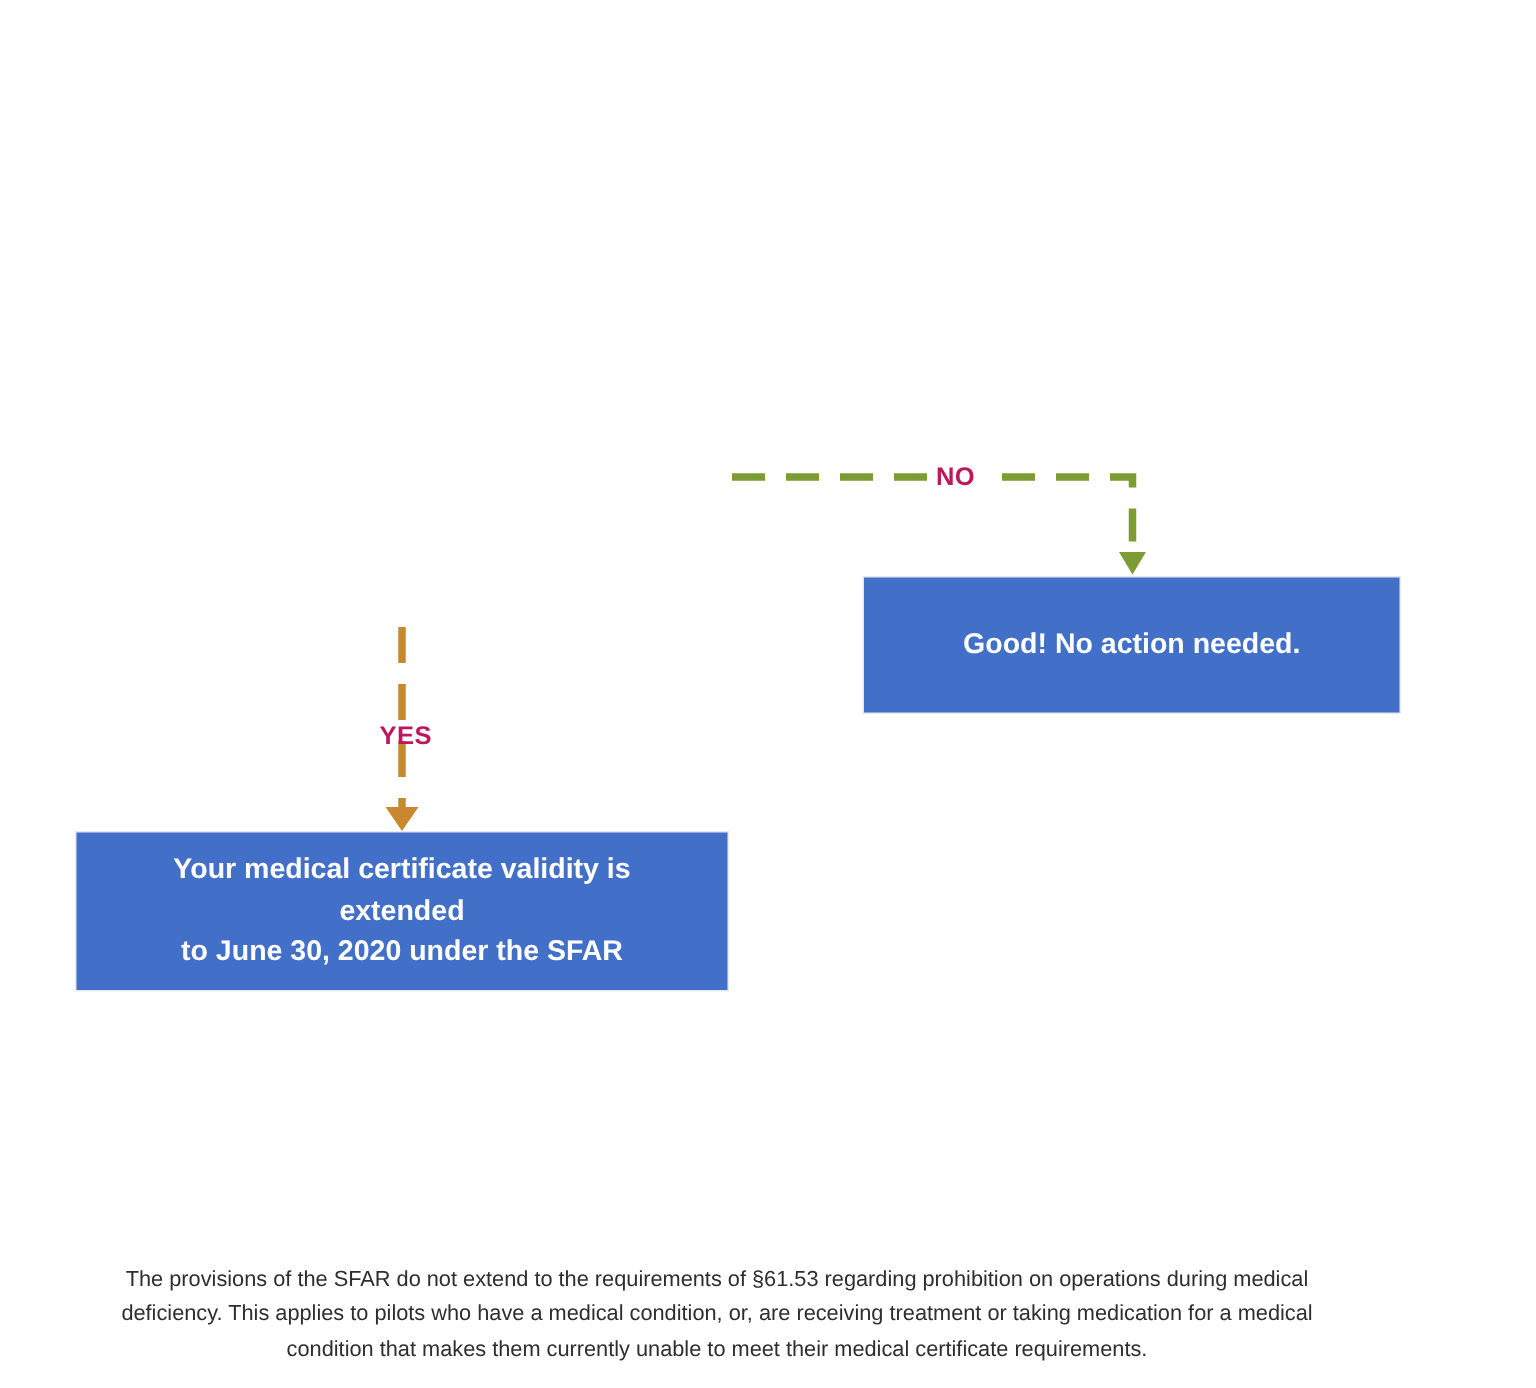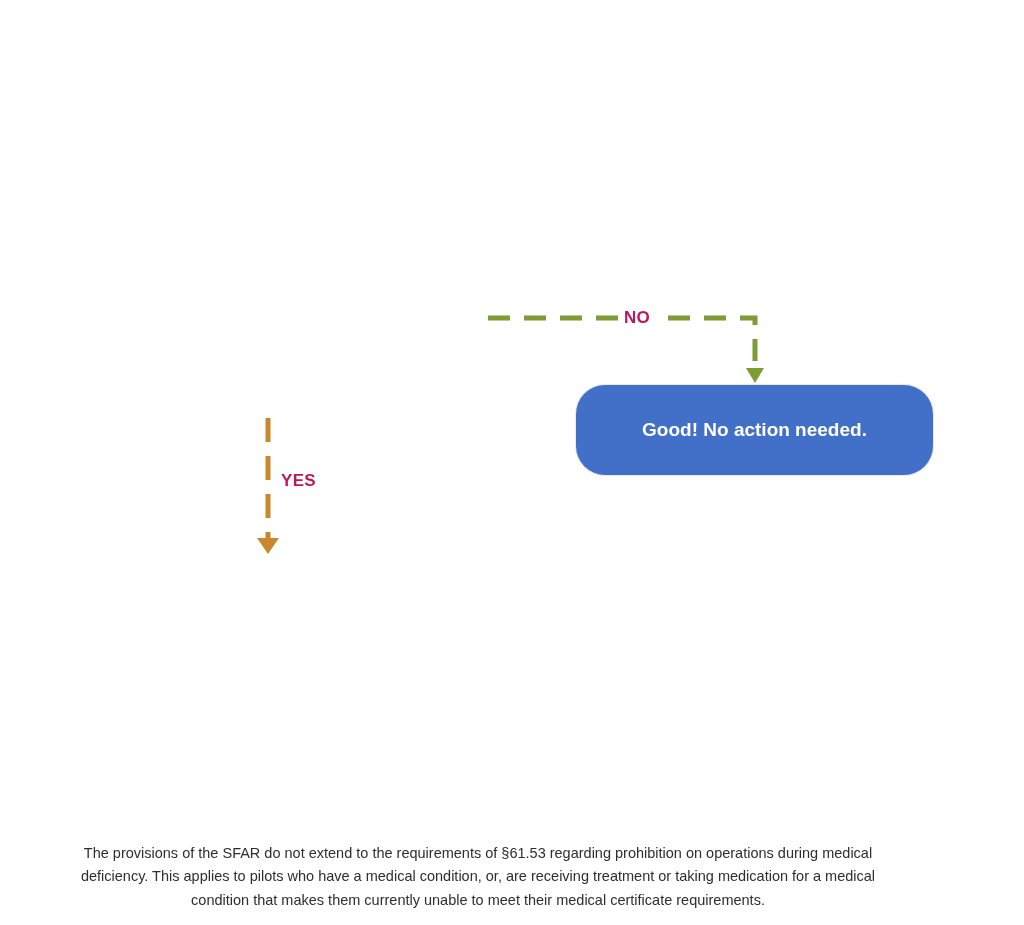--- a/index.html
+++ b/index.html
@@ -43,21 +43,20 @@
     position: absolute;
     box-sizing: border-box;
     background: #4270c8;
     color: #ffffff;
     font-weight: bold;
     display: flex;
     align-items: center;
     justify-content: center;
     text-align: center;
     line-height: 1.45;
-    border-radius: 29px;
   }
 
   
   #decision-node {
     left: 50px;
     top: 222px;
     width: 435px;
     height: 194px;
     border-radius: 97px;
     font-size: 19px;
@@ -103,23 +102,22 @@
     letter-spacing: 0.3px;
     background: #ffffff;
     padding: 0 5px;
   }
   #no-label {
     left: 619px;
     top: 308px;
   }
   #yes-label {
     left: 248px;
-    top: 471px;
+    top: 481px;
     background: transparent;
-    margin-left: 28px;
   }
 
   
   #footnote {
     position: absolute;
     left: 68px;
     top: 842px;
     width: 820px;
     font-size: 14.5px;
     line-height: 1.62;
@@ -143,16 +141,22 @@
   </svg>
 
   <div class="branch-label" id="no-label">NO</div>
   <div class="branch-label" id="yes-label">YES</div>
 
 
   <div class="node" id="good-node">
     <span>Good! No action needed.</span>
   </div>
 
+  <div class="node" id="extended-node">
+    <div>
+      <span>Your medical certificate validity is extended</span><br>
+      <span>to June 30, 2020 under the SFAR</span>
+    </div>
+  </div>
 
   <div id="footnote">The provisions of the SFAR do not extend to the requirements of §61.53 regarding prohibition on operations during medical deficiency. This applies to pilots who have a medical condition, or, are receiving treatment or taking medication for a medical condition that makes them currently unable to meet their medical certificate requirements.</div>
 
 </div>
 
 </body></html>

